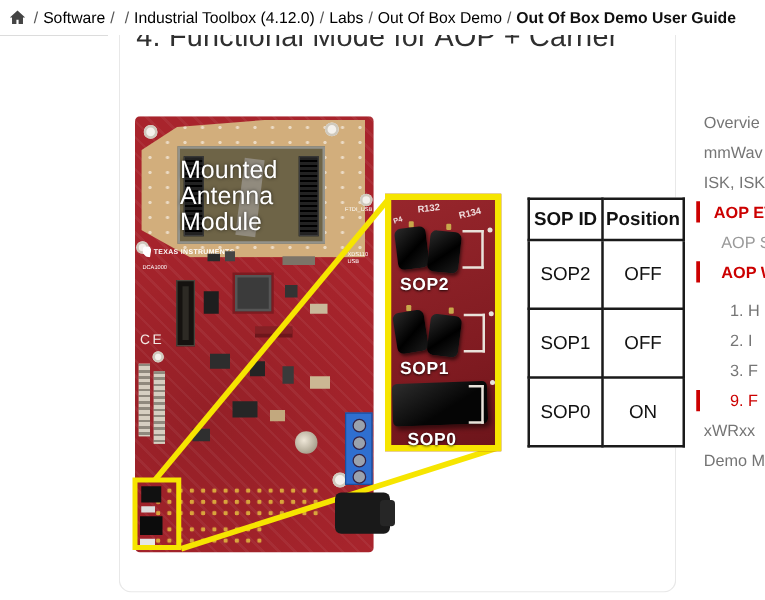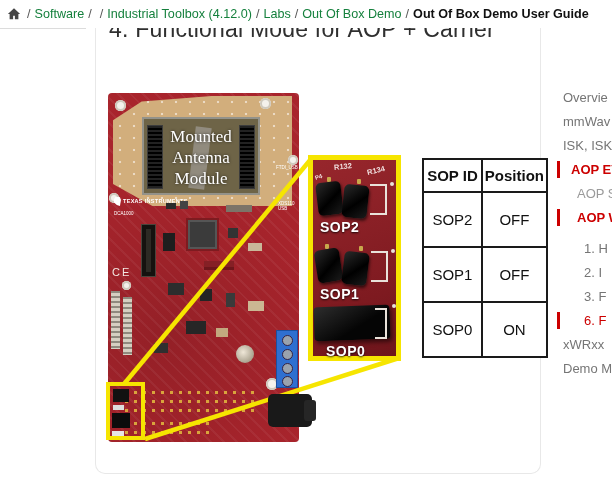--- a/index.html
+++ b/index.html
@@ -4,21 +4,21 @@
 <style>
   * { margin:0; padding:0; box-sizing:border-box; }
   html,body { width:612px; height:480px; overflow:hidden; background:#fff;
     font-family:"Liberation Sans", sans-serif; }
 
   
   .crumbbar { position:fixed; left:0; top:0; width:612px; height:28px; background:#fff;
     z-index:30; display:flex; align-items:center; padding-left:7px; white-space:nowrap;
     font-size:12.6px; color:#3c3c3c; }
   .crumbbar .sep { color:#555; margin:0 4px; }
-  .crumb { color:#15803d; cursor:pointer; }
+  .crumb { color:#000000; cursor:pointer; }
   .crumb.last { font-weight:bold; color:#101010; }
   .home-ic { width:14px; height:14px; display:inline-block; margin-right:2px; }
   .crumb-underline { position:fixed; left:0; top:28px; width:86px; height:1px; background:#dcdcdc; z-index:31; }
 
   
   .card { position:absolute; left:95px; top:28px; width:446px; height:446px;
     border:1px solid #e8e8e8; border-top:none; border-radius:0 0 10px 10px;
     background:#fff; z-index:5; padding:0 13px; }
   h1.pagetitle { margin-top:-14px; font-size:23px; line-height:30px; font-weight:500;
     color:#2f2f2f; letter-spacing:.2px; white-space:nowrap; }
@@ -37,22 +37,22 @@
   .gold { position:absolute; left:5px; top:3px; width:179px; height:110px; background:#d2ae7c;
     clip-path:polygon(0% 22%, 16% 5%, 55% 0%, 100% 0%, 100% 100%, 22% 100%, 0% 80%);
     background-image:radial-gradient(circle, rgba(255,255,255,.55) 1px, transparent 1.6px);
     background-size:14px 12px; }
   .module { position:absolute; left:34px; top:24px; width:118px; height:78px; background:#6e6447;
     border:2px solid #93928a; }
   .module .conn { position:absolute; top:6px; width:16px; height:64px; background:#101010;
     border:1px solid #3c3c3c; background-image:repeating-linear-gradient(180deg,#222 0 2px,#000 2px 4px); }
   .module .sticker { position:absolute; left:48px; top:8px; width:16px; height:62px; background:#9a958c;
     transform:rotate(7deg); opacity:.8; }
-  .module .mlabel { position:absolute; left:0; top:7px; width:100%; text-align:center; color:#fff;
-    font-size:17px; line-height:21px; text-shadow:0 0 3px rgba(0,0,0,.7);font-family:Liberation Serif, serif; }
+  .module .mlabel { position:absolute; left:0; top:7px; width:100%; text-align:left; color:#fff;
+    font-size:20px; line-height:21px; text-shadow:0 0 3px rgba(0,0,0,.7); }
   .tihead { position:absolute; left:6px; top:104px; color:#fff; font-size:5.5px; font-weight:bold;
     line-height:6px; letter-spacing:.3px; }
   .tihead .bug { display:inline-block; width:7px; height:9px; background:#fff; margin-right:2px;
     clip-path:polygon(20% 0,80% 0,100% 30%,85% 100%,40% 90%,0 60%,0 25%); vertical-align:middle; }
   .boardid { position:absolute; left:6px; top:118px; color:#fff; font-size:4.5px; }
   .ce { position:absolute; left:4px; top:173px; color:#f3e9e4; font-size:11px; letter-spacing:2px; }
   .chip { position:absolute; left:80px; top:127px; width:29px; height:29px; background:#3b3b3b;
     border:2px solid #555; box-shadow:0 0 0 2px #7e1b20; }
   .lconn { position:absolute; left:33px; top:131px; width:15px; height:53px; background:#15120f;
     border:1px solid #4a443c; }
@@ -267,16 +267,16 @@
 <div class="toc">
   <div class="item lvl0"><span>Overvie</span></div>
   <div class="item lvl0"><span>mmWav</span></div>
   <div class="item lvl0"><span>ISK, ISK</span></div>
   <div class="item lvl1 red bold"><span class="bar"></span><span>AOP EV</span></div>
   <div class="item lvl2 dim"><span>AOP S</span></div>
   <div class="item lvl2 red bold"><span class="bar"></span><span>AOP W</span></div>
   <div class="item lvl3 gap"><span>1. H</span></div>
   <div class="item lvl3"><span>2. I</span></div>
   <div class="item lvl3"><span>3. F</span></div>
-  <div class="item lvl3 red"><span class="bar"></span><span>6. F</span></div>
+  <div class="item lvl3 red"><span class="bar"></span><span>9. F</span></div>
   <div class="item lvl0"><span>xWRxx</span></div>
   <div class="item lvl0"><span>Demo M</span></div>
 </div>
 
 </body></html>

